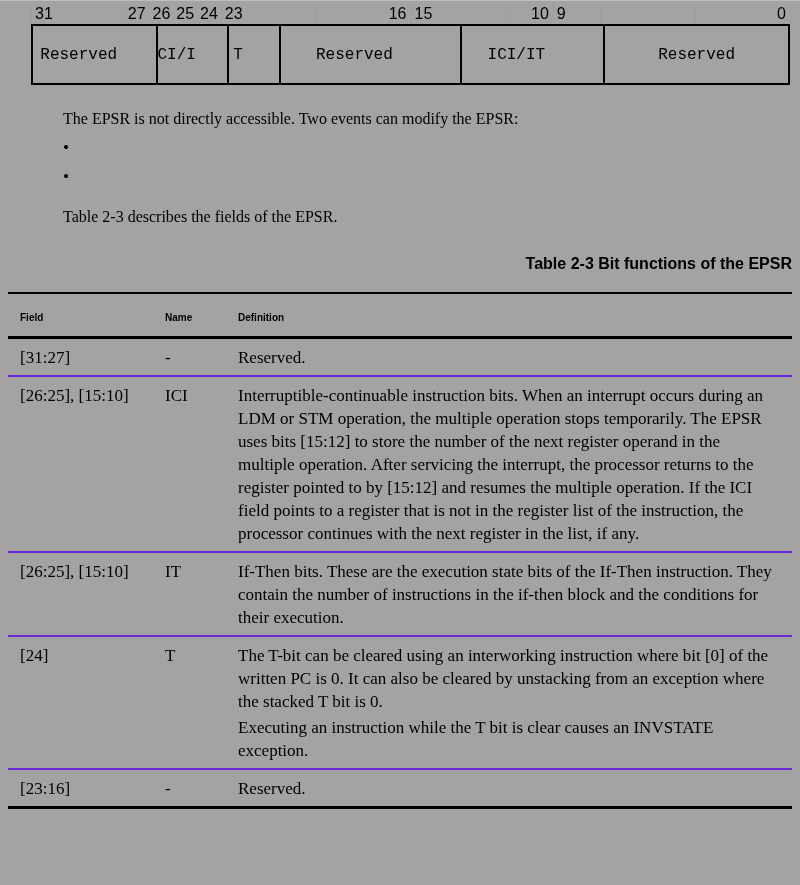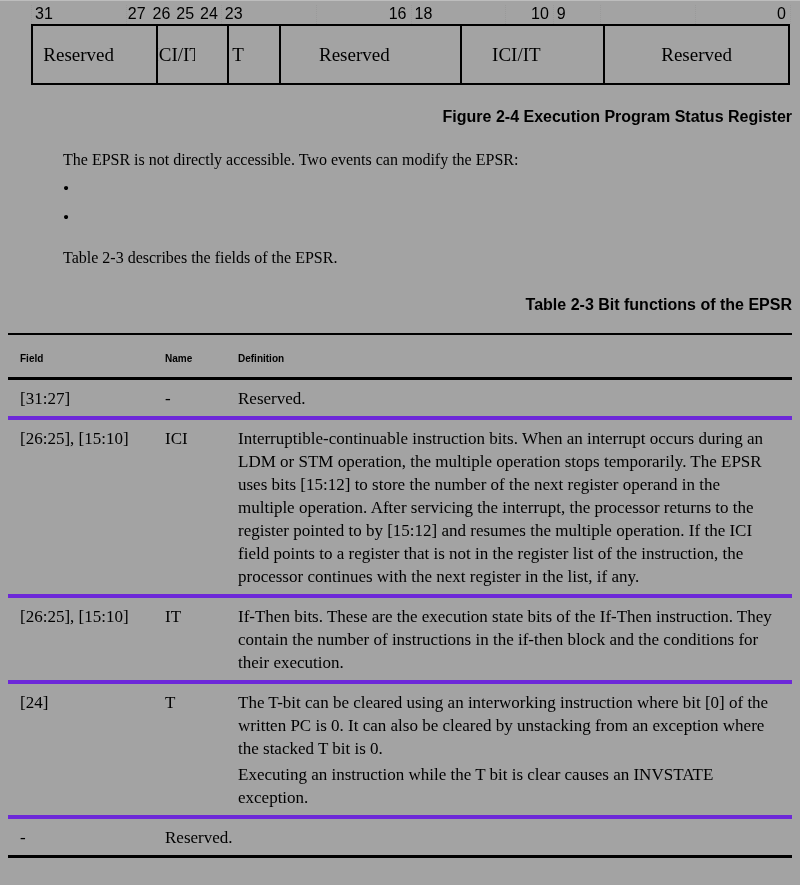--- a/index.html
+++ b/index.html
@@ -21,22 +21,22 @@
     font-size:16px;line-height:18px;
   }
   .tick{position:absolute;top:2px;bottom:0;width:0;border-left:1px dotted #9a9a9a;}
   .bitlabel{position:absolute;bottom:1px;white-space:nowrap;}
   .bitlabel.start{transform:translateX(4px);}
   .bitlabel.end{transform:translateX(calc(-100% - 4px));}
   .bitlabel.center{transform:translateX(-50%);}
   .reg-boxes{
     display:flex;height:57px;
     border:2px solid #000;
-    font-family:Liberation Serif, serif;
-    font-size:19px;
+    font-family:Liberation Mono, monospace;
+    font-size:16px;
     gap:32px;
   }
   .regcell{
     flex-basis:0;
     display:flex;align-items:center;justify-content:center;
     border-left:2px solid #000;
     overflow:hidden;white-space:nowrap;
   }
   .regcell:first-child{border-left:none;}
   
@@ -59,21 +59,21 @@
   .tbl{margin:19px 8px 0 8px;}
   .thead{
     display:grid;grid-template-columns:145px 73px 1fr;
     border-top:2px solid #000;border-bottom:3px solid #000;
     padding:15px 0 9px 0;
     font-family:"Liberation Sans", sans-serif;
     font-weight:bold;font-size:10px;line-height:18px;
   }
   .trow{
     display:grid;grid-template-columns:145px 73px 1fr;
-    border-bottom:4px solid #6d28d9;
+    border-bottom:2px solid #6d28d9;
     padding:7px 0 6px 0;
     font-size:17px;line-height:23px;
   }
   .trow:last-child{border-bottom:3px solid #000;}
   .tc{padding-left:12px;}
   .tc.def{padding-right:14px;}
   .tc.def p{margin:0 0 3px 0;}
   .tc.def p:last-child{margin-bottom:0;}
 </style>
 </head>
@@ -93,36 +93,35 @@
         <div class="tick" style="left: 75%;"></div>
         <div class="tick" style="left: 87.5%;"></div>
         <div class="tick" style="left: 100%;"></div>
         <span class="bitlabel start" style="left: 0%;">31</span>
         <span class="bitlabel end" style="left: 15.625%;">27</span>
         <span class="bitlabel center" style="left: 17.1875%;">26</span>
         <span class="bitlabel center" style="left: 20.3125%;">25</span>
         <span class="bitlabel center" style="left: 23.4375%;">24</span>
         <span class="bitlabel start" style="left: 25%;">23</span>
         <span class="bitlabel end" style="left: 50%;">16</span>
-        <span class="bitlabel start" style="left: 50%;">18</span>
+        <span class="bitlabel start" style="left: 50%;">15</span>
         <span class="bitlabel end" style="left: 68.75%;">10</span>
         <span class="bitlabel start" style="left: 68.75%;">9</span>
         <span class="bitlabel end" style="left: 100%;">0</span>
       </div>
     <div class="reg-boxes" id="reg-boxes">
         <div class="regcell" style="flex-grow: 5;">Reserved</div>
         <div class="regcell" style="flex-grow: 2;">ICI/IT</div>
         <div class="regcell" style="flex-grow: 1;">T</div>
         <div class="regcell" style="flex-grow: 8;">Reserved</div>
         <div class="regcell" style="flex-grow: 6;">ICI/IT</div>
         <div class="regcell" style="flex-grow: 10;">Reserved</div>
       </div>
   </div>
 
-  <div class="fig-caption">Figure 2-4 Execution Program Status Register</div>
 
   <p class="lead">The EPSR is not directly accessible. Two events can modify the EPSR:</p>
 
   <div class="bullet">
     <span class="b">•</span>
   </div>
   <div class="bullet">
     <span class="b">•</span>
   </div>
 
@@ -164,20 +163,21 @@
     <div class="trow">
       <div class="tc">[24]</div>
       <div class="tc">T</div>
       <div class="tc def">
         <p>The T-bit can be cleared using an interworking instruction where bit [0] of the written PC is 0. It can also be cleared by unstacking from an exception where the stacked T bit is 0.</p>
         <p>Executing an instruction while the T bit is clear causes an INVSTATE exception.</p>
       </div>
     </div>
 
     <div class="trow">
+      <div class="tc">[23:16]</div>
       <div class="tc">-</div>
       <div class="tc def">
         <p>Reserved.</p>
       </div>
     </div>
   </div>
 
 </div>
 
 </body></html>

